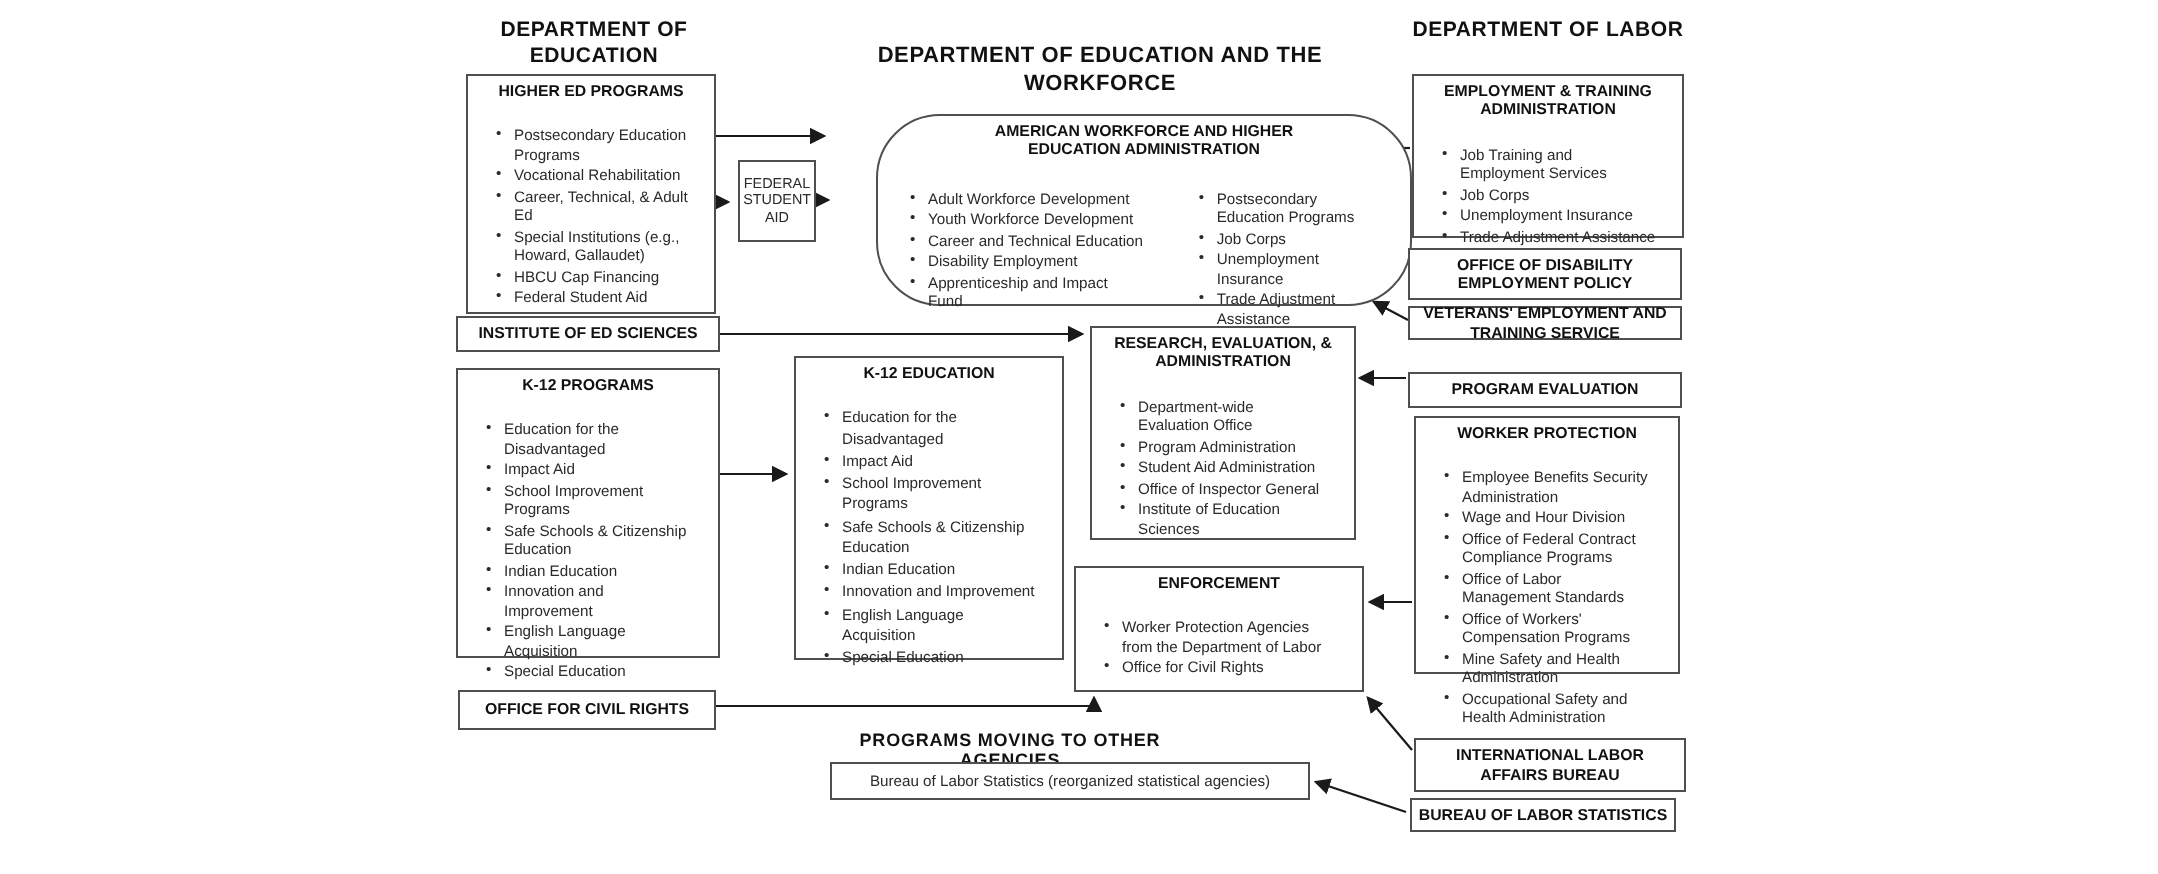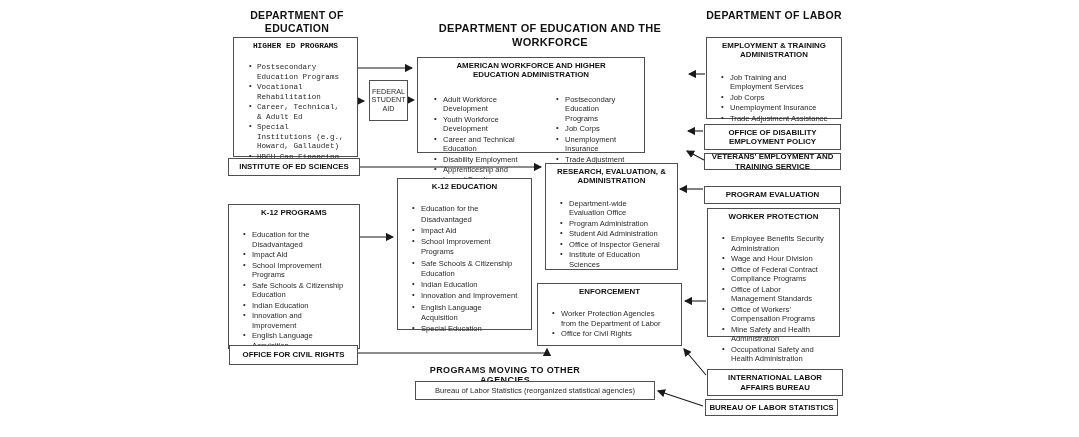--- a/index.html
+++ b/index.html
@@ -60,37 +60,37 @@
       <line x1="706" y1="375" x2="684" y2="349" marker-end="url(#arw)"></line>
       <polyline points="358,353 547,353 547,349" marker-end="url(#arw)"></polyline>
       <line x1="703" y1="406" x2="658" y2="391" marker-end="url(#arw)"></line>
     </g>
   </svg>
 
   <div class="dept-header" style="left:226px;top:9px;width:142px;">DEPARTMENT OF EDUCATION</div>
   <div class="dept-header" style="left:434px;top:22px;width:232px;font-size:11px;">DEPARTMENT OF EDUCATION AND THE WORKFORCE</div>
   <div class="dept-header" style="left:702px;top:9px;width:144px;">DEPARTMENT OF LABOR</div>
 
-  <div class="box" style="left:233px;top:37px;width:125px;height:120px;font-family:Liberation Mono, monospace;">
+  <div class="box" style="left:233px;top:37px;width:125px;height:120px;">
     <div class="title">HIGHER ED PROGRAMS</div>
     <ul class="list">
       <li>Postsecondary Education Programs</li>
       <li>Vocational Rehabilitation</li>
       <li>Career, Technical, &amp; Adult Ed</li>
       <li>Special Institutions (e.g., Howard, Gallaudet)</li>
       <li>HBCU Cap Financing</li>
       <li>Federal Student Aid</li>
     </ul>
   </div>
 
   <div class="box center-box" style="left:228px;top:158px;width:132px;height:18px;">
     <div class="title">INSTITUTE OF ED SCIENCES</div>
   </div>
 
-  <div class="box" style="left:228px;top:204px;width:132px;height:145px;">
+  <div class="box" style="left:228px;top:184px;width:132px;height:145px;">
     <div class="title">K-12 PROGRAMS</div>
     <ul class="list">
       <li>Education for the Disadvantaged</li>
       <li>Impact Aid</li>
       <li>School Improvement Programs</li>
       <li>Safe Schools &amp; Citizenship Education</li>
       <li>Indian Education</li>
       <li>Innovation and Improvement</li>
       <li>English Language Acquisition</li>
       <li>Special Education</li>
@@ -98,21 +98,21 @@
   </div>
 
   <div class="box center-box" style="left:229px;top:345px;width:129px;height:20px;">
     <div class="title">OFFICE FOR CIVIL RIGHTS</div>
   </div>
 
   <div class="box center-box" style="left:369px;top:80px;width:39px;height:41px;">
     <div class="title" style="font-weight:normal;font-size:7.2px;color:#2a2a2a;">FEDERAL STUDENT AID</div>
   </div>
 
-  <div class="box" style="left:417px;top:57px;width:228px;height:96px;">
+  <div class="box" style="left:438px;top:57px;width:268px;height:96px;border-radius:32px;">
     <div class="title awhea-title">AMERICAN WORKFORCE AND HIGHER EDUCATION ADMINISTRATION</div>
     <div class="cols">
       <ul class="list col1">
         <li>Adult Workforce Development</li>
         <li>Youth Workforce Development</li>
         <li>Career and Technical Education</li>
         <li>Disability Employment</li>
         <li>Apprenticeship and Impact Fund</li>
       </ul>
       <ul class="list col2">

